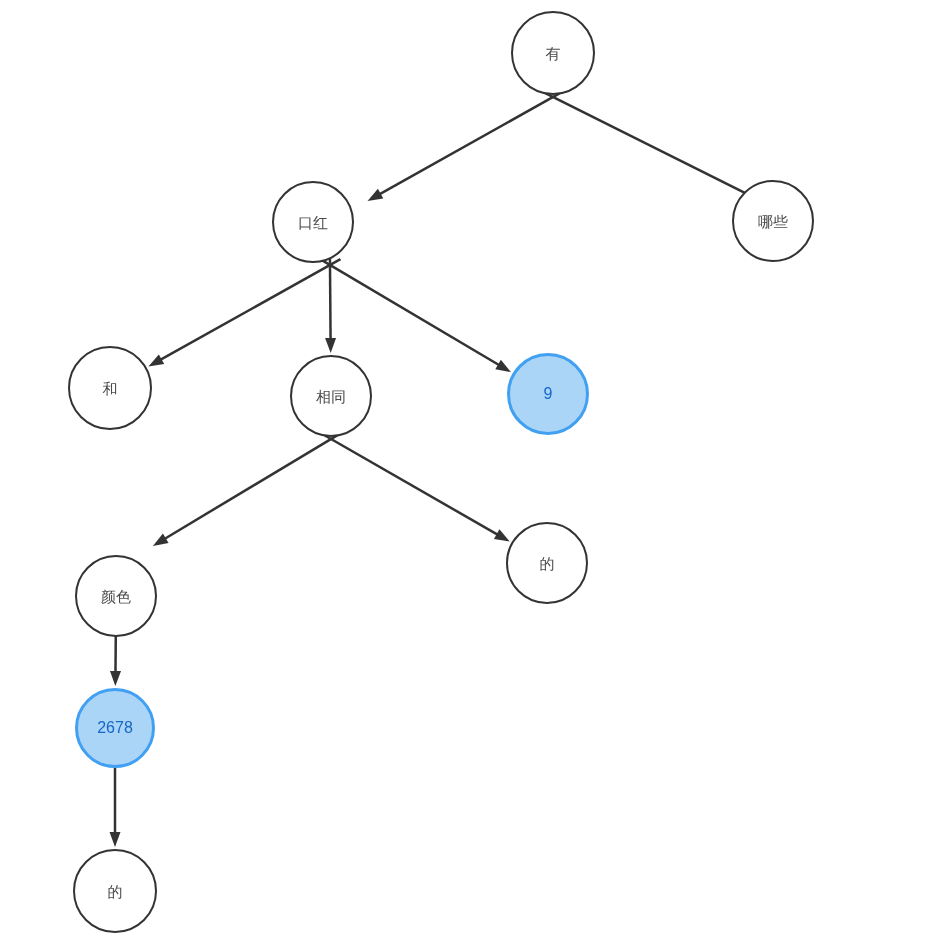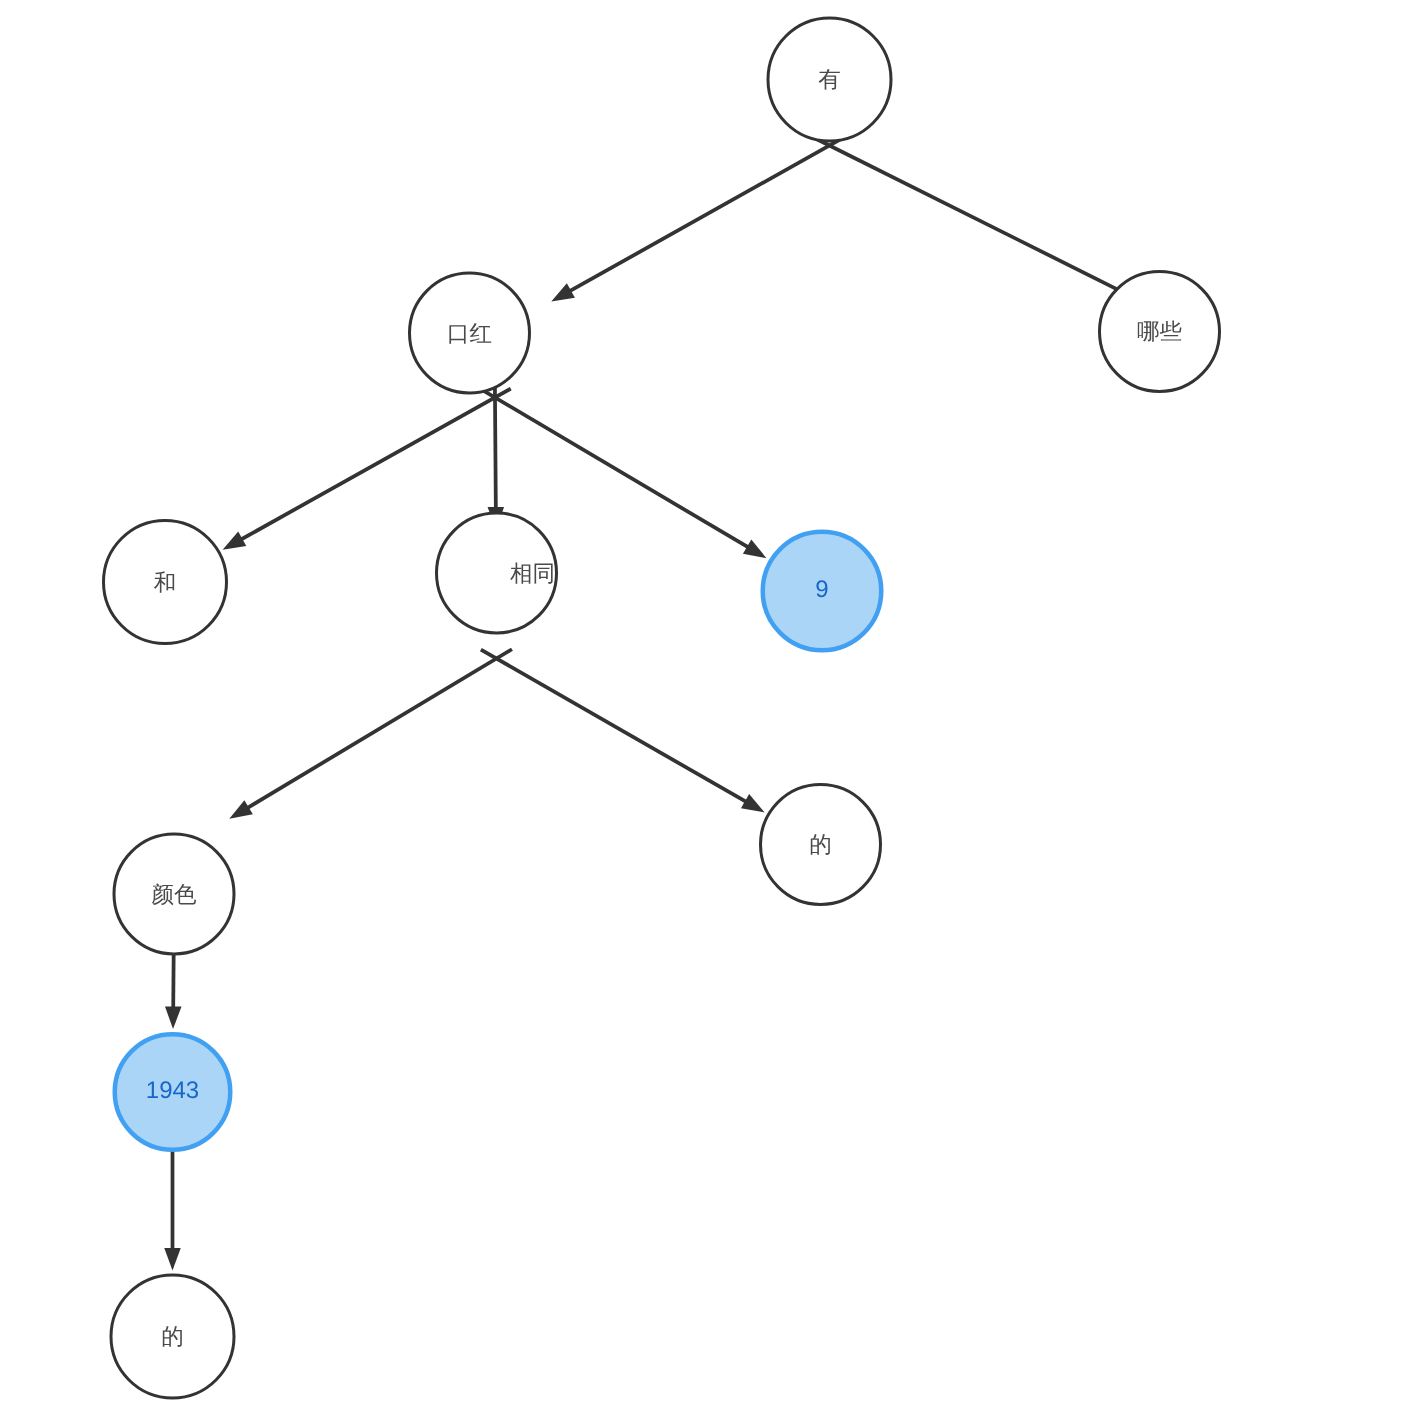--- a/index.html
+++ b/index.html
@@ -95,32 +95,32 @@
       </div>
       <div class="node" style="left: 272px; top: 181px; width: 82px; height: 82px;">
         <span class="lbl">口红</span>
       </div>
       <div class="node" style="left: 732px; top: 180px; width: 82px; height: 82px;">
         <span class="lbl">哪些</span>
       </div>
       <div class="node" style="left: 68px; top: 346px; width: 84px; height: 84px;">
         <span class="lbl">和</span>
       </div>
-      <div class="node" style="left: 290px; top: 341px; width: 82px; height: 82px; justify-content: flex-end;">
+      <div class="node" style="left: 290px; top: 355px; width: 82px; height: 82px;">
         <span class="lbl">相同</span>
       </div>
       <div class="node highlight" style="left: 507px; top: 353px; width: 82px; height: 82px;">
         <span class="lbl">9</span>
       </div>
       <div class="node" style="left: 75px; top: 555px; width: 82px; height: 82px;">
         <span class="lbl">颜色</span>
       </div>
       <div class="node" style="left: 506px; top: 522px; width: 82px; height: 82px;">
         <span class="lbl">的</span>
       </div>
       <div class="node highlight" style="left: 75px; top: 688px; width: 80px; height: 80px;">
-        <span class="lbl">1943</span>
+        <span class="lbl">2678</span>
       </div>
       <div class="node" style="left: 73px; top: 849px; width: 84px; height: 84px;">
         <span class="lbl">的</span>
       </div>
     </div>
 </div>
 
 </body></html>

